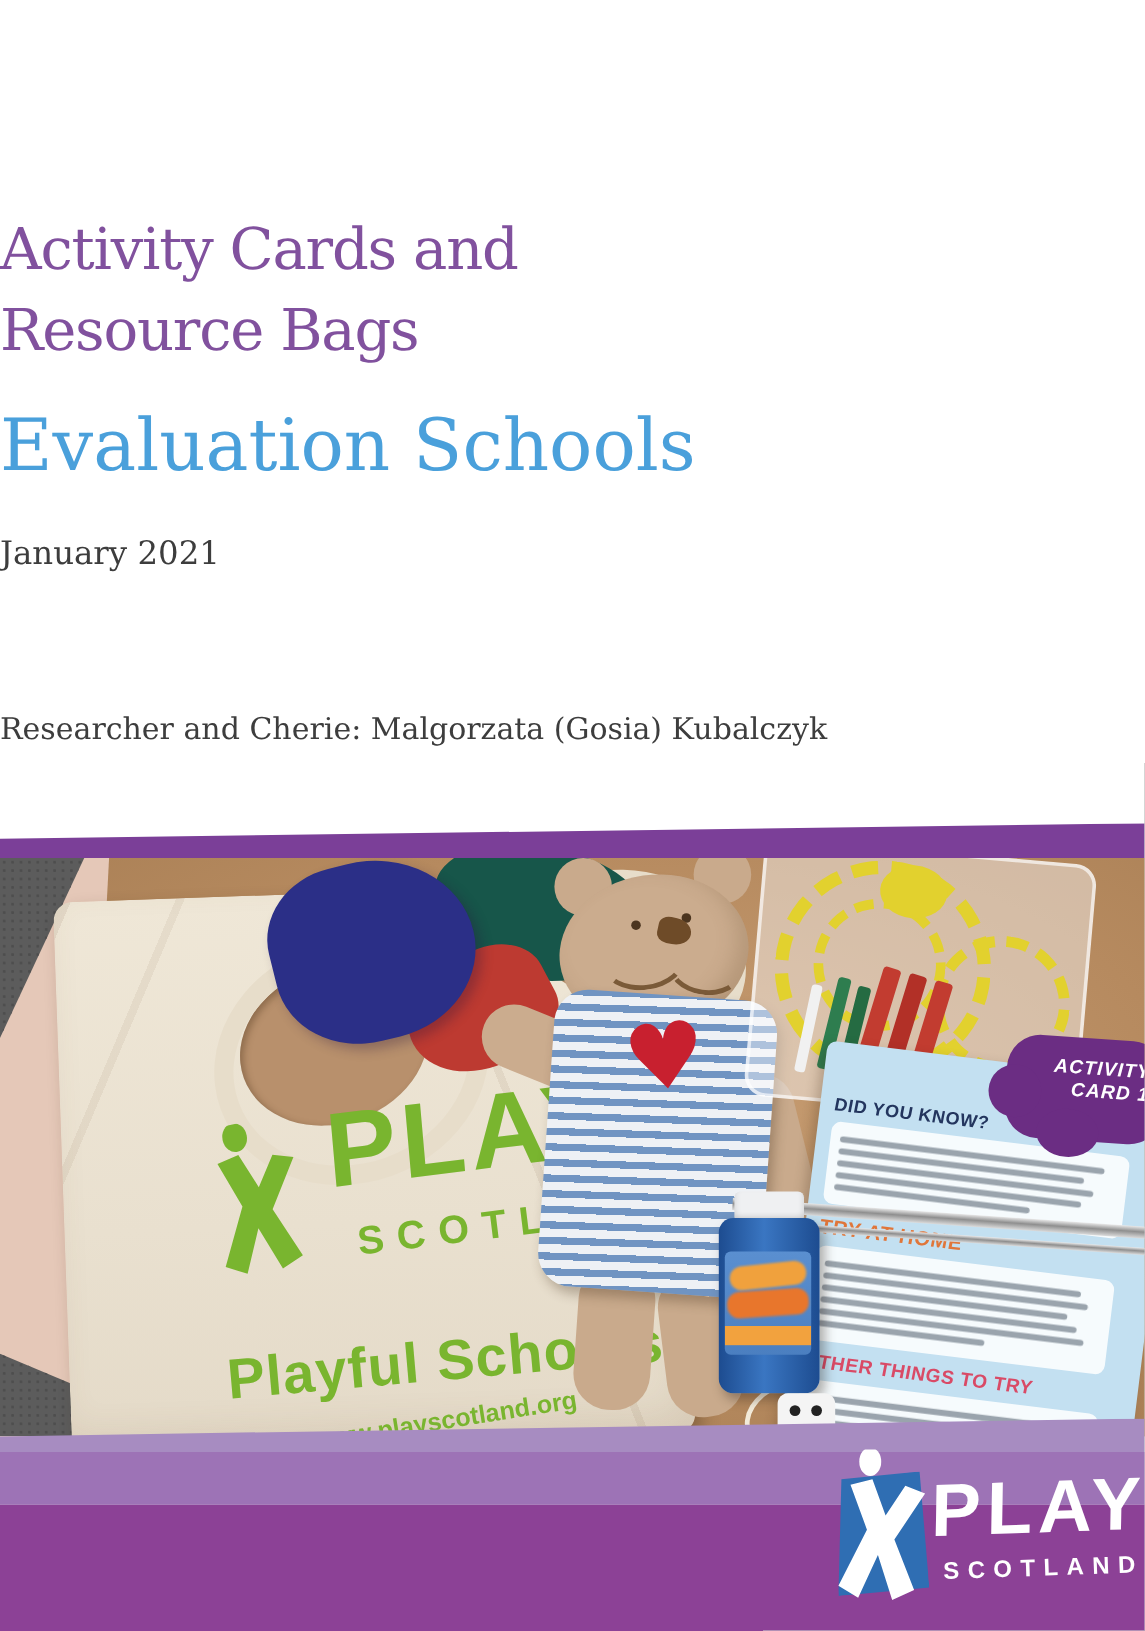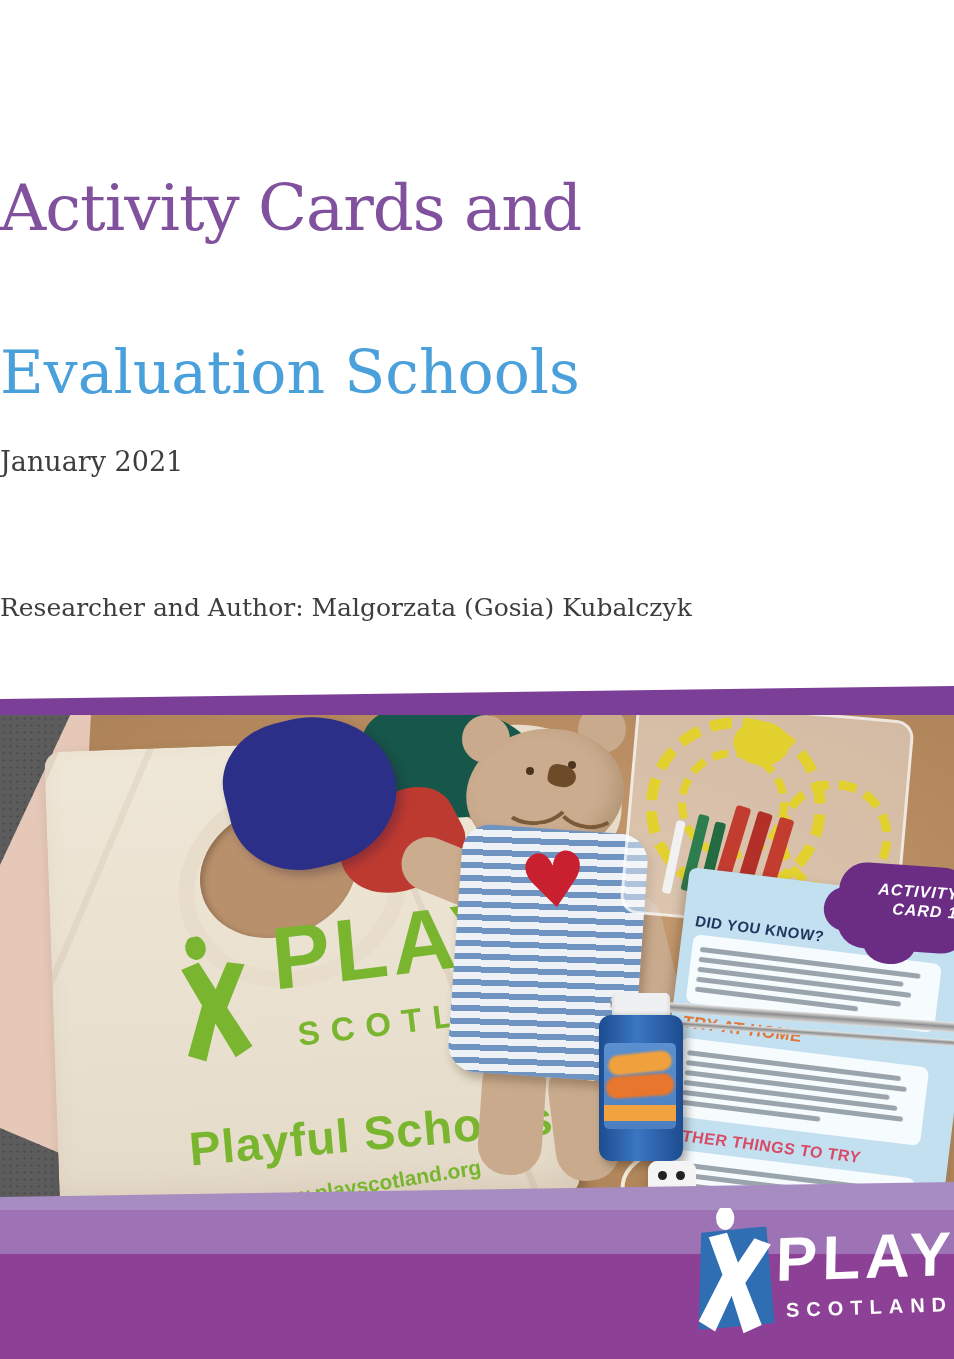--- a/index.html
+++ b/index.html
@@ -7,21 +7,21 @@
     position:relative;width:954px;height:1359px;margin:0 auto;
     background:#ffffff;overflow:hidden;
     font-family:"DejaVu Serif", serif;
   }
   .h-title{
     position:absolute;left:0;top:96px;width:790px;
     font-size:64px;font-weight:bold;color:#7b4297;line-height:1.0;letter-spacing:-1px;
   }
   .h-sub{
     position:absolute;left:0;top:174px;width:790px;
-    font-size:64px;font-weight:normal;color:#81519e;line-height:68px;letter-spacing:-1px;
+    font-size:48px;font-weight:normal;color:#81519e;line-height:68px;letter-spacing:-1px;
   }
   .h-report{
     position:absolute;left:0;top:342px;width:790px;
     font-size:60px;font-weight:normal;color:#4aa0db;line-height:1.0;
   }
   .h-date{
     position:absolute;left:0;top:446px;
     font-size:27px;color:#3d3d3d;
   }
   .h-authors{
@@ -206,25 +206,26 @@
     transform:rotate(-2deg);
   }
 </style>
 </head>
 <body>
 
 <div class="page">
 
   <div class="h-sub">
     <span>Activity Cards and</span><br>
+    <span>Resource Bags</span>
   </div>
   <div class="h-report">Evaluation Schools</div>
   <div class="h-date">January 2021</div>
   <div class="h-authors">
-    <span>Researcher and Author: Malgorzata (Gosia) Kubalczyk</span><br>
+    <span>Researcher and Cherie: Malgorzata (Gosia) Kubalczyk</span><br>
   </div>
 
   <div class="band-top"></div>
 
   <div class="photo">
     <div class="pink-board"></div>
     <div class="carpet carpet-tl"></div>
     <div class="carpet carpet-bl"></div>
 
     <div class="tote">

